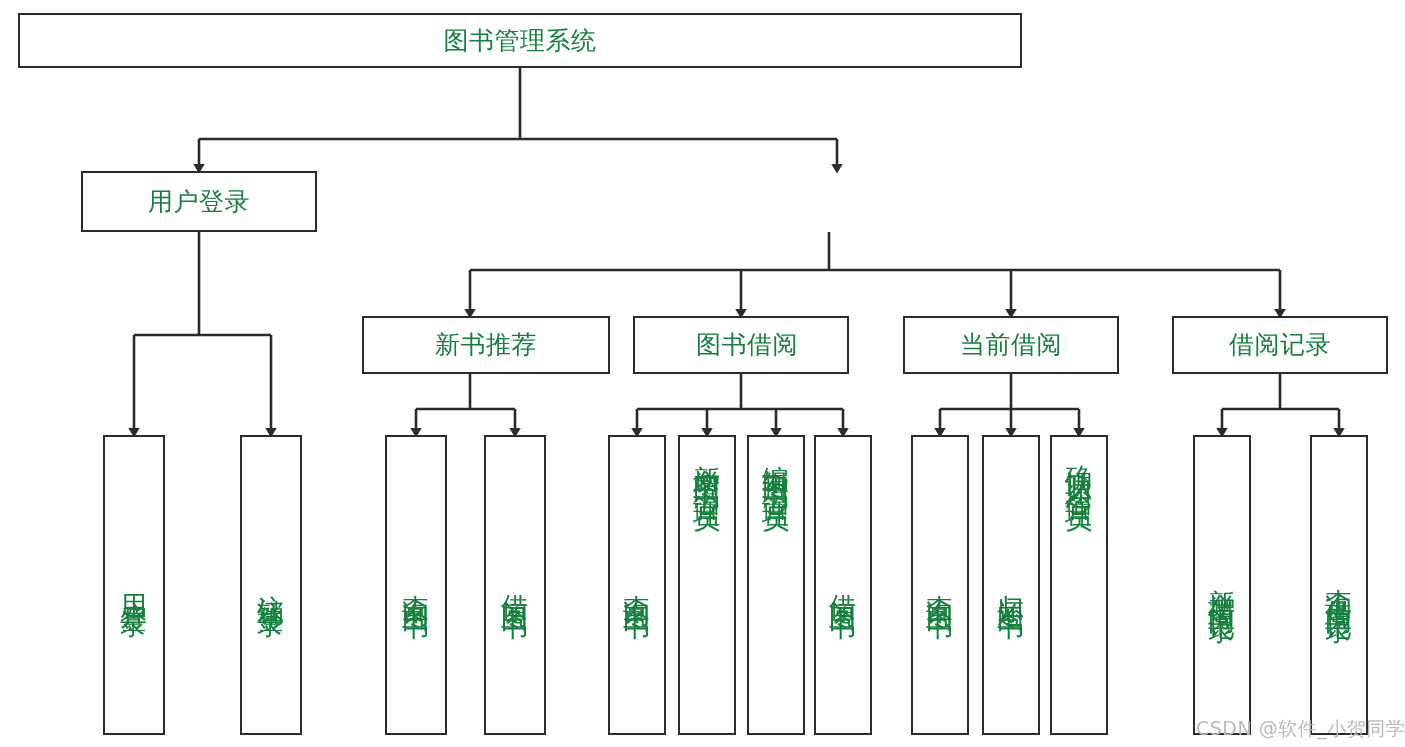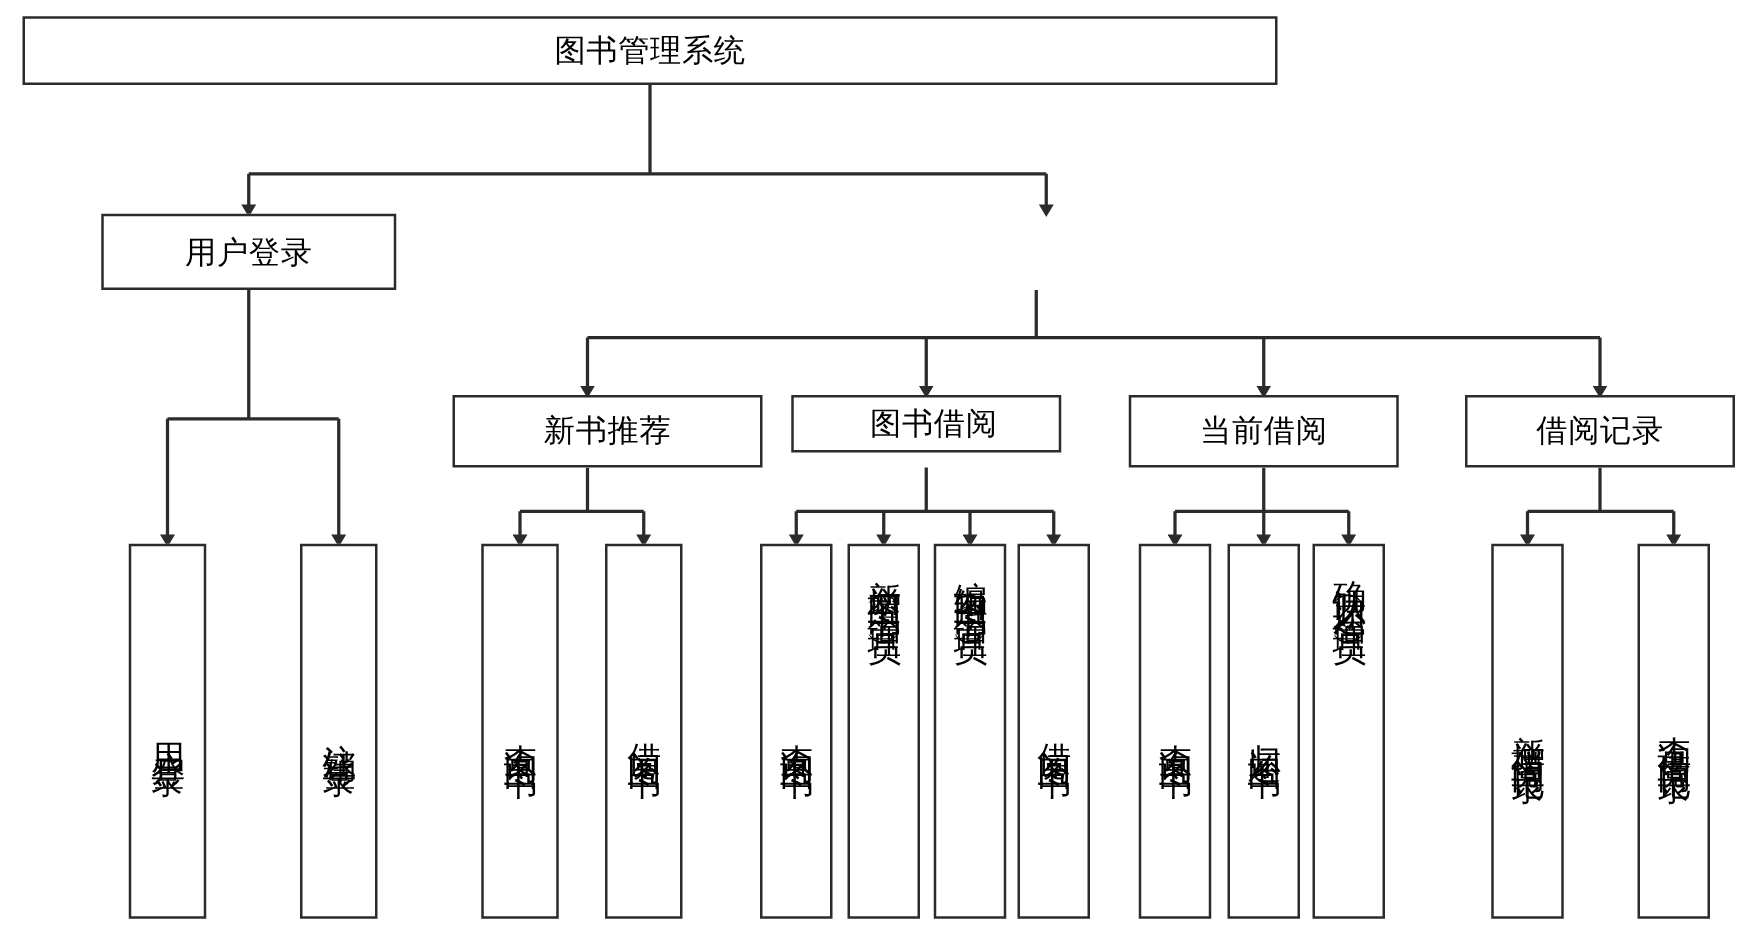--- a/index.html
+++ b/index.html
@@ -30,21 +30,21 @@
     position: absolute;
     box-sizing: border-box;
     background: #ffffff;
     border: 2.5px solid #2b2b2b;
     display: flex;
     align-items: center;
     justify-content: center;
     z-index: 2;
   }
   .node-label {
-    color: #000000;
+    color: #15803d;
     text-align: right;
     line-height: 1.18;
     white-space: pre;
   }
   
   .node.horiz .node-label {
     font-size: 25px;
     writing-mode: horizontal-tb;
     letter-spacing: 0.5px;
   }
@@ -139,21 +139,21 @@
     <span class="node-label">图书管理系统</span>
   </div>
 
   <div class="node horiz" style="left:81px; top:171px; width:236px; height:61px;">
     <span class="node-label">用户登录</span>
   </div>
 
   <div class="node horiz" style="left:362px; top:316px; width:248px; height:58px;">
     <span class="node-label">新书推荐</span>
   </div>
-  <div class="node horiz" style="left:633px; top:316px; width:216px; height:46px;padding-left:12px;">
+  <div class="node horiz" style="left:633px; top:316px; width:216px; height:58px;padding-left:12px;">
     <span class="node-label">图书借阅</span>
   </div>
   <div class="node horiz" style="left:903px; top:316px; width:216px; height:58px;">
     <span class="node-label">当前借阅</span>
   </div>
   <div class="node horiz" style="left:1172px; top:316px; width:216px; height:58px;">
     <span class="node-label">借阅记录</span>
   </div>
 
   <div class="node vert" style="left:103px; top:435px; width:62px; height:300px;">
@@ -193,14 +193,15 @@
     <span class="node-label">确认归还（管理员）</span>
   </div>
 
   <div class="node vert" style="left:1193px; top:435px; width:58px; height:300px;">
     <span class="node-label">新增借阅记录</span>
   </div>
   <div class="node vert" style="left:1310px; top:435px; width:58px; height:300px;">
     <span class="node-label">查询借阅记录</span>
   </div>
 
+  <div class="watermark" style="left:1196px; top:716px;">CSDN @软件_小贺同学</div>
 
 </div>
 
 </body></html>

